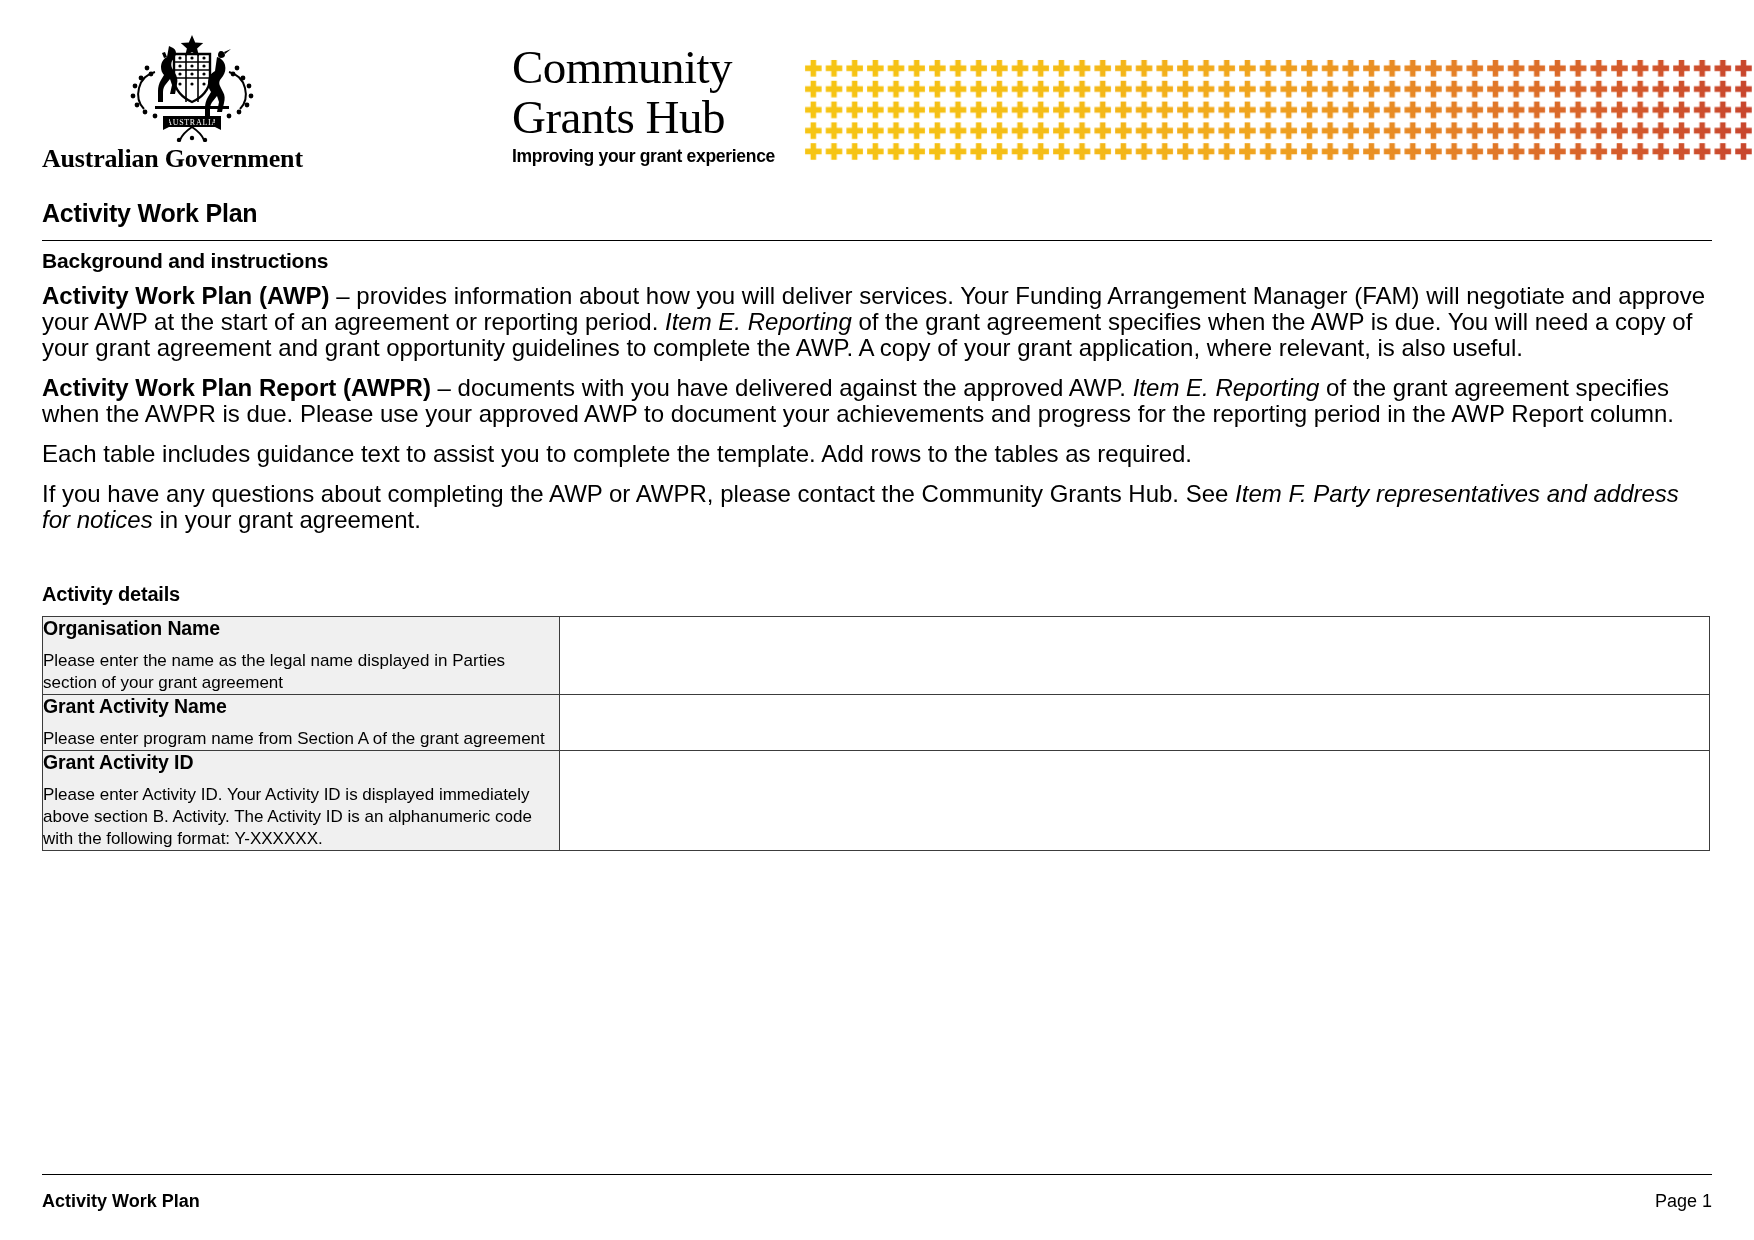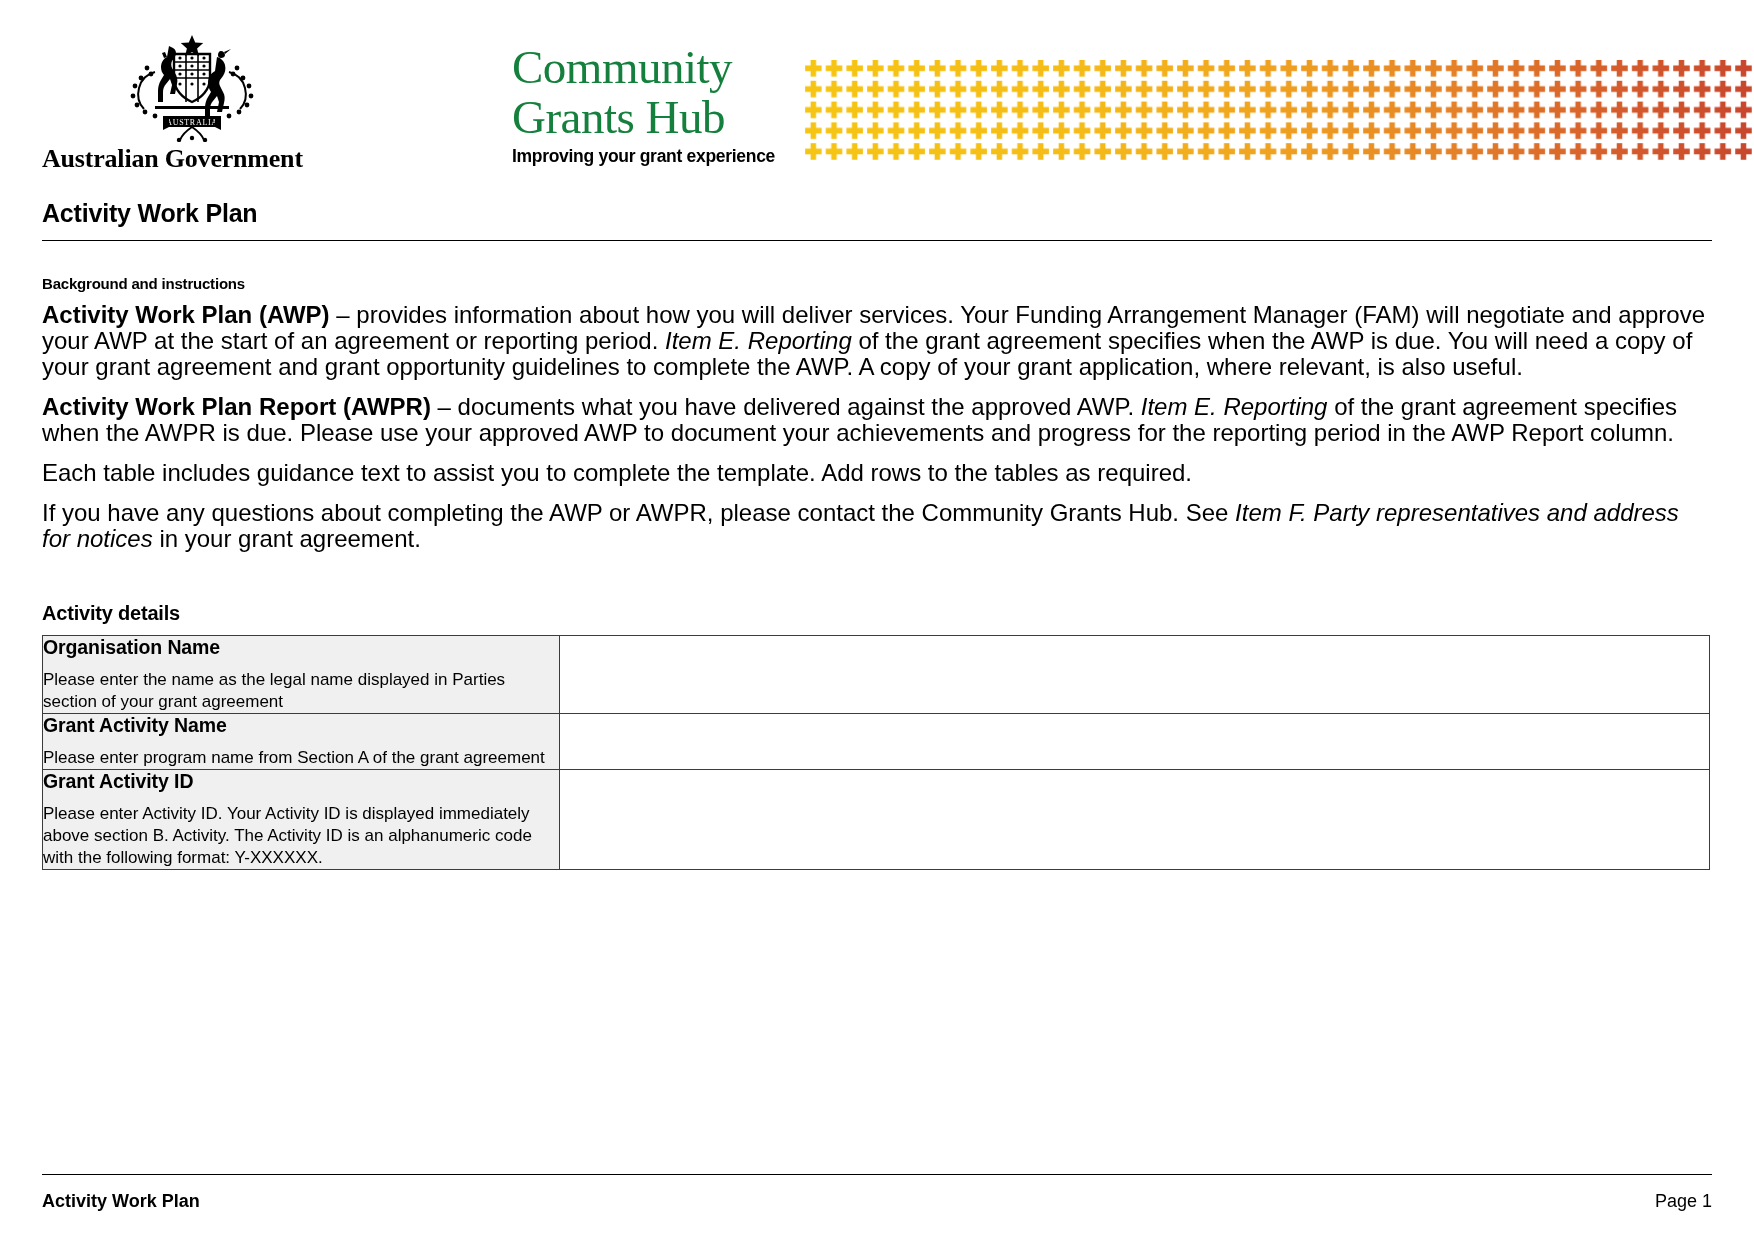--- a/index.html
+++ b/index.html
@@ -48,21 +48,21 @@
     position: absolute;
     left: 512px;
     top: 42px;
     width: 280px;
   }
   .cgh-line {
     font-family: "Liberation Serif", serif;
     font-size: 47px;
     line-height: 50px;
     letter-spacing: -0.5px;
-    color: #15803d;
+    color: #000000;
   }
   .cgh-tag {
     font-family: "Liberation Sans", sans-serif;
     font-weight: bold;
     font-size: 17.5px;
     margin-top: 4px;
     letter-spacing: -0.3px;
     white-space: nowrap;
   }
 
@@ -84,23 +84,23 @@
     margin: 24px 0 0 0;
     letter-spacing: -0.2px;
   }
   .rule {
     border: 0;
     border-top: 1px solid #000;
     margin: 12px 0 0 0;
     height: 0;
   }
   h2.section-head {
-    font-size: 15px;
-    font-weight: bold;
-    margin: 34px 0 10px 0;
+    font-size: 21px;
+    font-weight: bold;
+    margin: 8px 0 10px 0;
     letter-spacing: -0.2px;
   }
   p.para {
     font-size: 24px;
     line-height: 26px;
     margin: 0 0 14px 0;
     text-align: left;
   }
   p.para b { font-weight: bold; }
   p.para i { font-style: italic; }
@@ -268,21 +268,21 @@
     <div class="doc-title">Activity Work Plan</div>
     <hr class="rule">
 
     <h2 class="section-head">Background and instructions</h2>
 
     <p class="para">
       <b>Activity Work Plan (AWP)</b><span> – provides information about how you will deliver services. Your Funding Arrangement Manager (FAM) will negotiate and approve your AWP at the start of an agreement or reporting period. </span><i>Item E. Reporting</i><span> of the grant agreement specifies when the AWP is due. You will need a copy of your grant agreement and grant opportunity guidelines to complete the AWP. A copy of your grant application, where relevant, is also useful.</span>
     </p>
 
     <p class="para">
-      <b>Activity Work Plan Report (AWPR)</b><span> – documents what you have delivered against the approved AWP. </span><i>Item E. Reporting</i><span> of the grant agreement specifies when the AWPR is due. Please use your approved AWP to document your achievements and progress for the reporting period in the AWP Report column.</span>
+      <b>Activity Work Plan Report (AWPR)</b><span> – documents with you have delivered against the approved AWP. </span><i>Item E. Reporting</i><span> of the grant agreement specifies when the AWPR is due. Please use your approved AWP to document your achievements and progress for the reporting period in the AWP Report column.</span>
     </p>
 
     <p class="para">
       <span>Each table includes guidance text to assist you to complete the template. Add rows to the tables as required.</span>
     </p>
 
     <p class="para">
       <span>If you have any questions about completing the AWP or AWPR, please contact the Community Grants Hub. See </span><i>Item F. Party representatives and address for notices</i><span> in your grant agreement.</span>
     </p>
 

